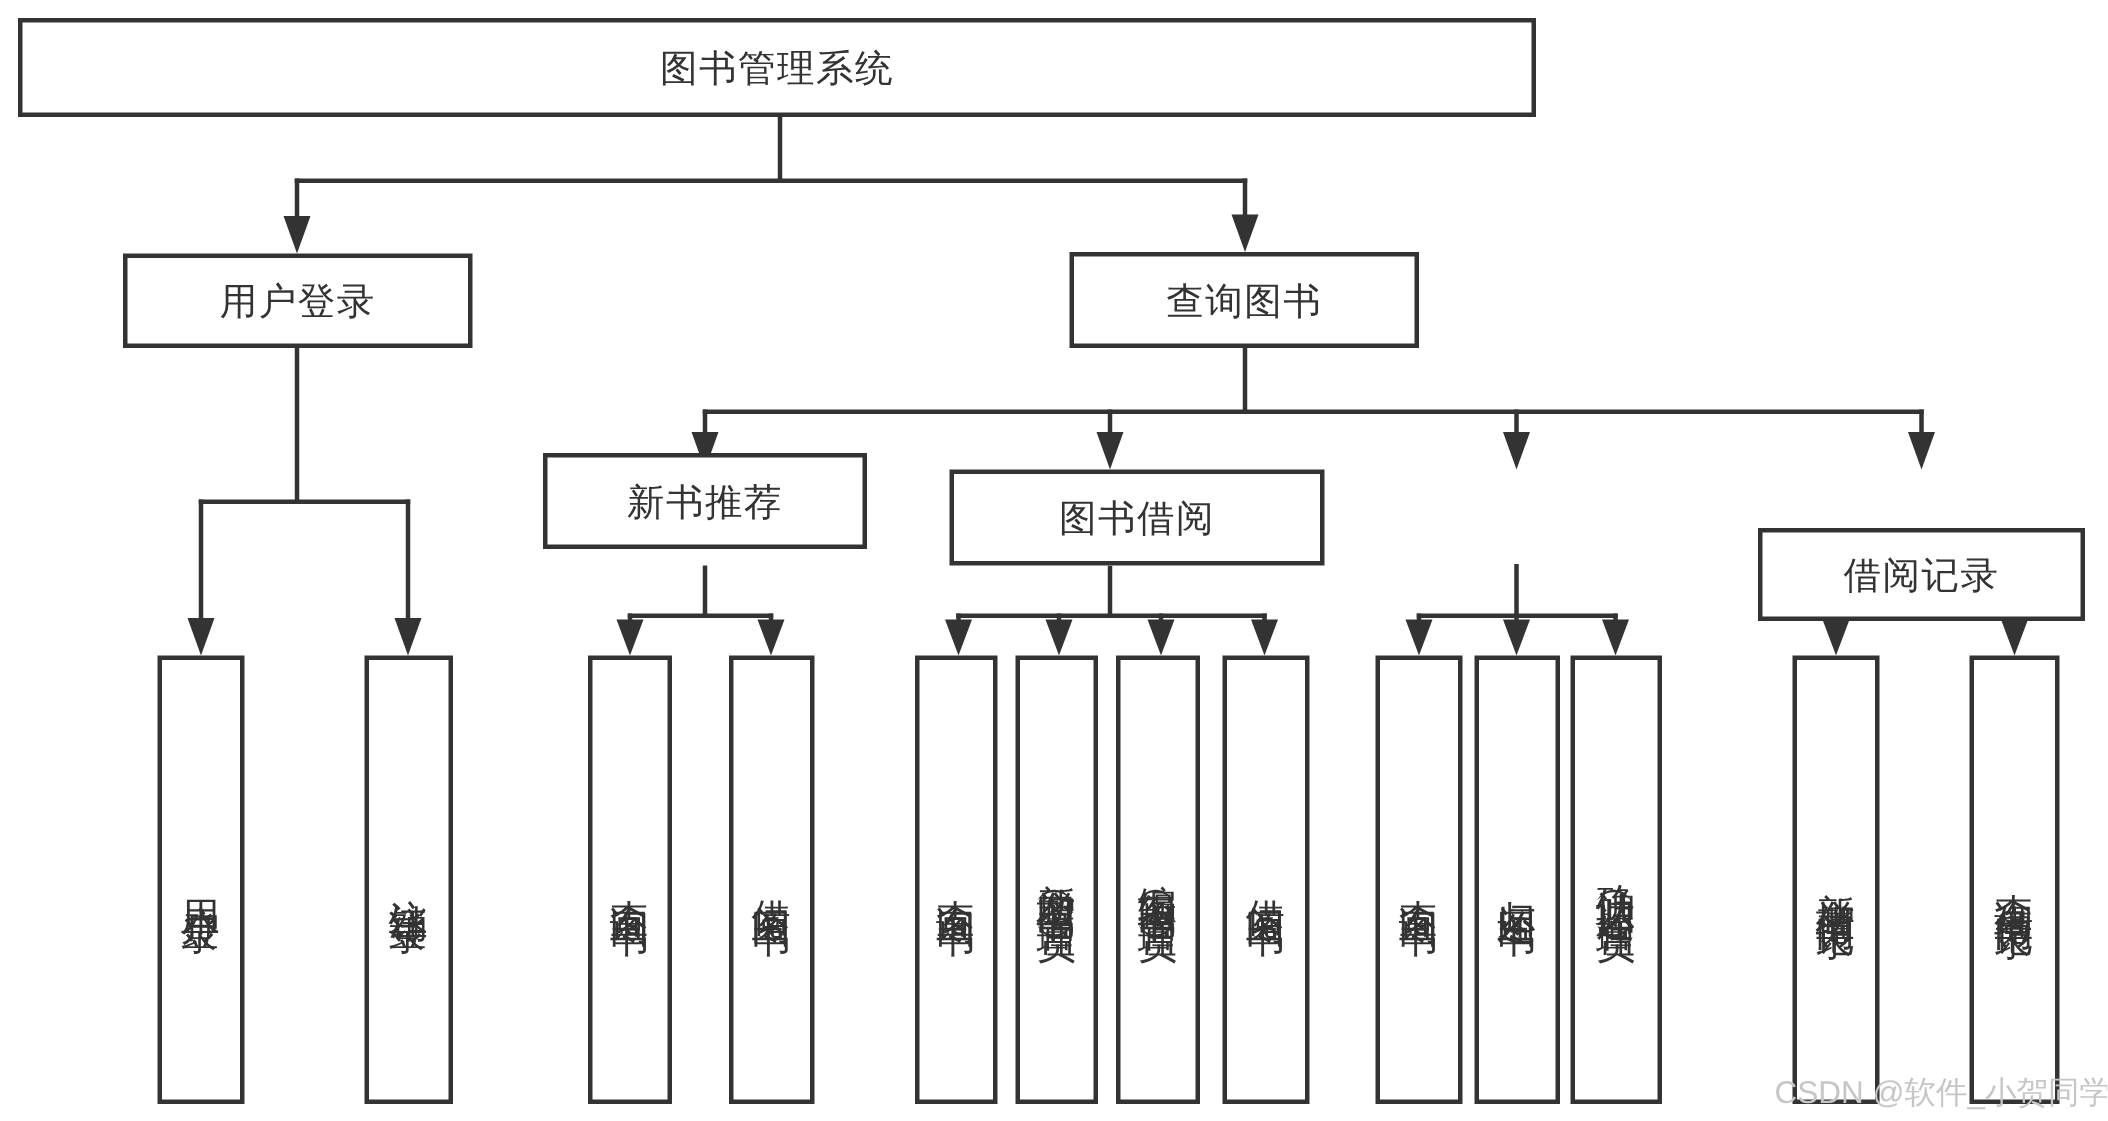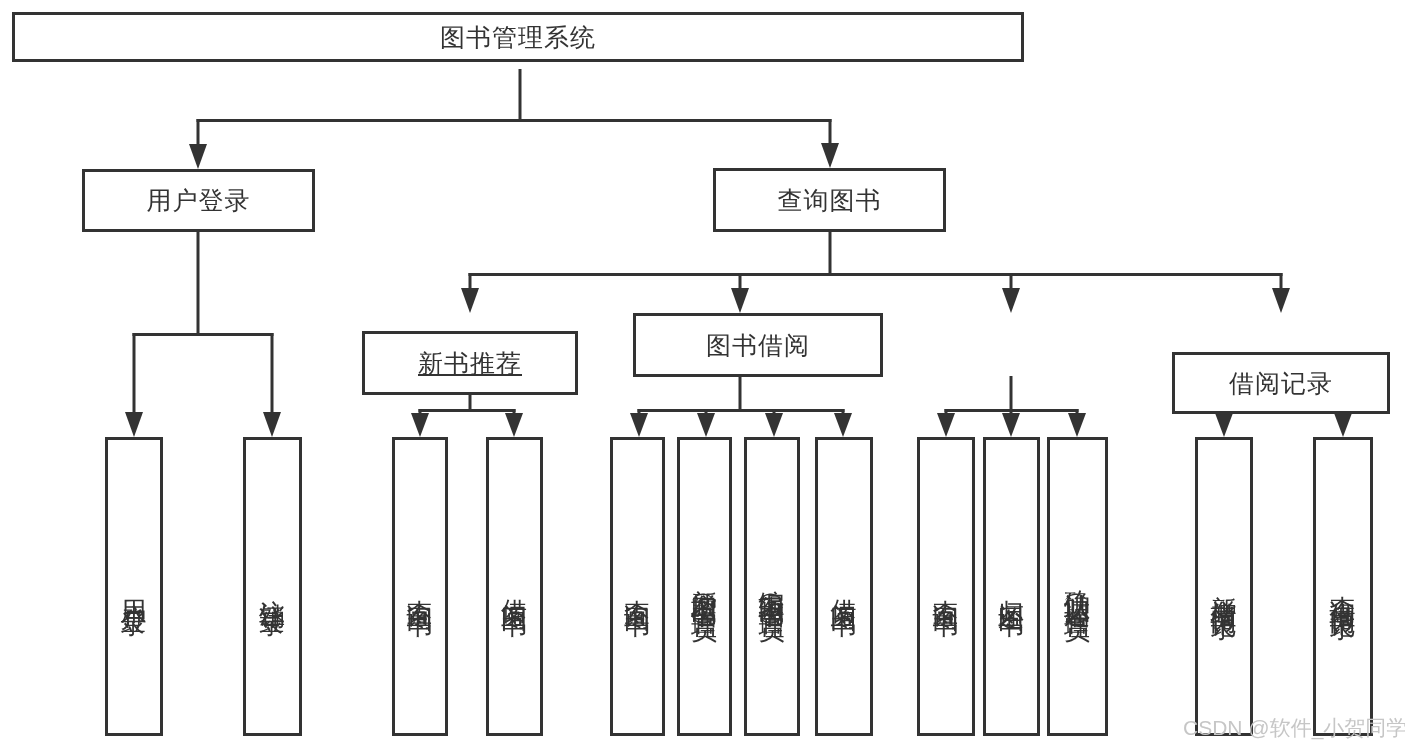--- a/index.html
+++ b/index.html
@@ -112,32 +112,32 @@
     <polygon points="1068,413 1086,413 1077,437"></polygon>
 
     <line x1="1281" y1="375" x2="1281" y2="410.5"></line>
     <line x1="1222.5" y1="410.5" x2="1344.5" y2="410.5"></line>
     <line x1="1224" y1="409" x2="1224" y2="416"></line>
     <polygon points="1215,413 1233,413 1224,437"></polygon>
     <line x1="1343" y1="409" x2="1343" y2="416"></line>
     <polygon points="1334,413 1352,413 1343,437"></polygon>
   </svg>
 
-  <div class="box" style="left:12px; top:12px; width:1012px; height:50px;justify-content:center;">
+  <div class="box" style="left:12px; top:12px; width:1012px; height:66px;justify-content:center;">
     <span class="hlabel">图书管理系统</span>
   </div>
 
   <div class="box" style="left:82px; top:169px; width:233px; height:63px;">
     <span class="hlabel">用户登录</span>
   </div>
   <div class="box" style="left:713px; top:168px; width:233px; height:64px;">
     <span class="hlabel">查询图书</span>
   </div>
 
-  <div class="box" style="left:362px; top:331px; width:216px; height:64px;text-decoration:underline;">
+  <div class="box" style="left:362px; top:302px; width:216px; height:64px;">
     <span class="hlabel">新书推荐</span>
   </div>
   <div class="box" style="left:633px; top:313px; width:250px; height:64px;">
     <span class="hlabel">图书借阅</span>
   </div>
   <div class="box" style="left:1172px; top:313px; width:218px; height:62px;margin-top:39px;">
     <span class="hlabel">借阅记录</span>
   </div>
 
   <div class="box leaf" style="left:105px; width:58px;">

